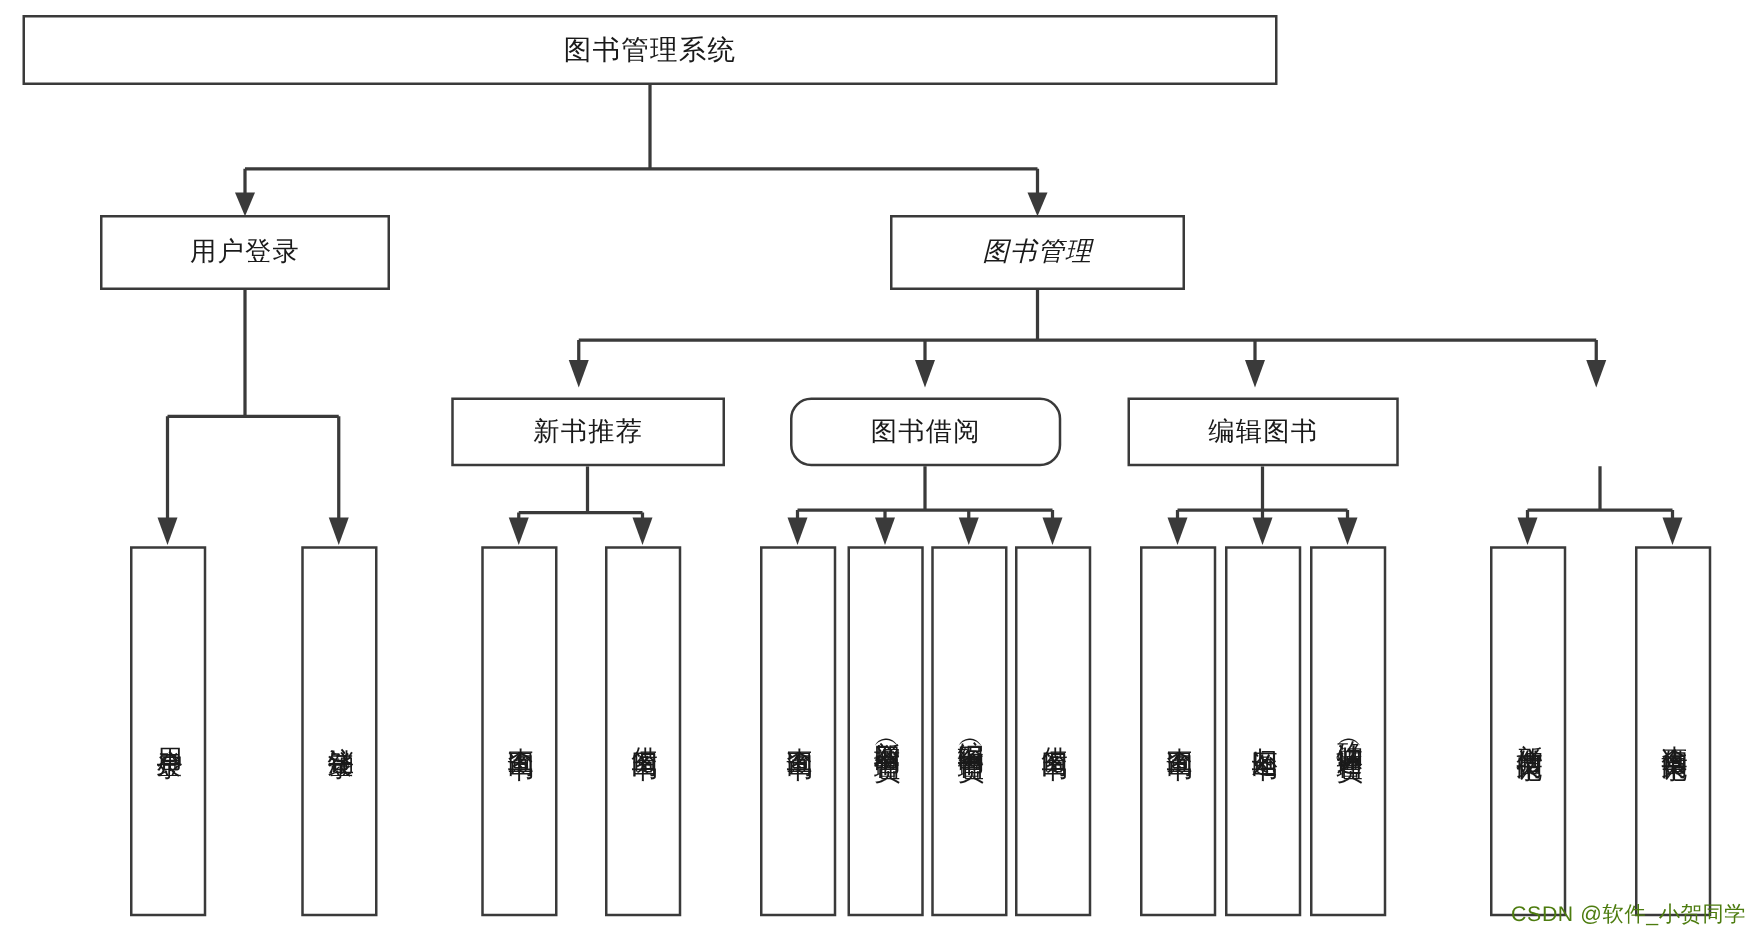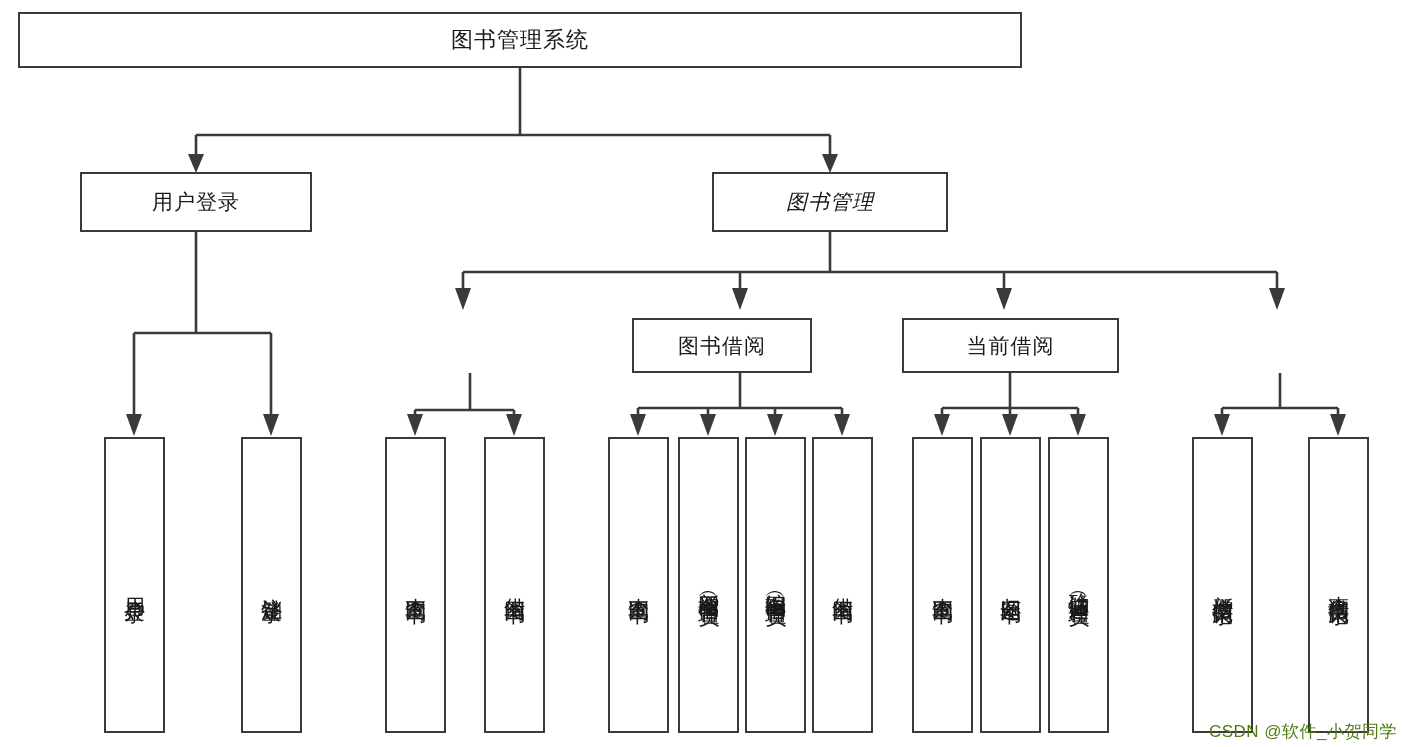--- a/index.html
+++ b/index.html
@@ -143,24 +143,25 @@
     <line x1="1338" y1="408" x2="1338" y2="418"></line>
     <polygon points="1330,414 1346,414 1338,436"></polygon>
   </svg>
 
   <div class="node horiz" id="root-node" style="left:18px; top:12px; width:1004px; height:56px;">图书管理系统</div>
 
   <div class="node horiz" style="left:80px; top:172px; width:232px; height:60px;">用户登录</div>
 
   <div class="node horiz" style="left:712px; top:172px; width:236px; height:60px;font-style:italic;">图书管理</div>
 
-
-  <div class="node horiz" style="left:632px; top:318px; width:180px; height:55px;">图书借阅</div>
-
-  <div class="node horiz" style="left:902px; top:318px; width:217px; height:55px;">当前借阅</div>
+  <div class="node horiz" style="left:361px; top:318px; width:219px; height:55px;">新书推荐</div>
+
+  <div class="node horiz" style="left:632px; top:318px; width:217px; height:55px;border-radius:17px;">图书借阅</div>
+
+  <div class="node horiz" style="left:902px; top:318px; width:217px; height:55px;">编辑图书</div>
 
 
   <div class="node vert" style="left:104px; top:437px; width:61px; height:296px;">
     <span class="vtext">用户登录</span>
   </div>
 
   <div class="node vert" style="left:241px; top:437px; width:61px; height:296px;">
     <span class="vtext">注销登录</span>
   </div>
 

